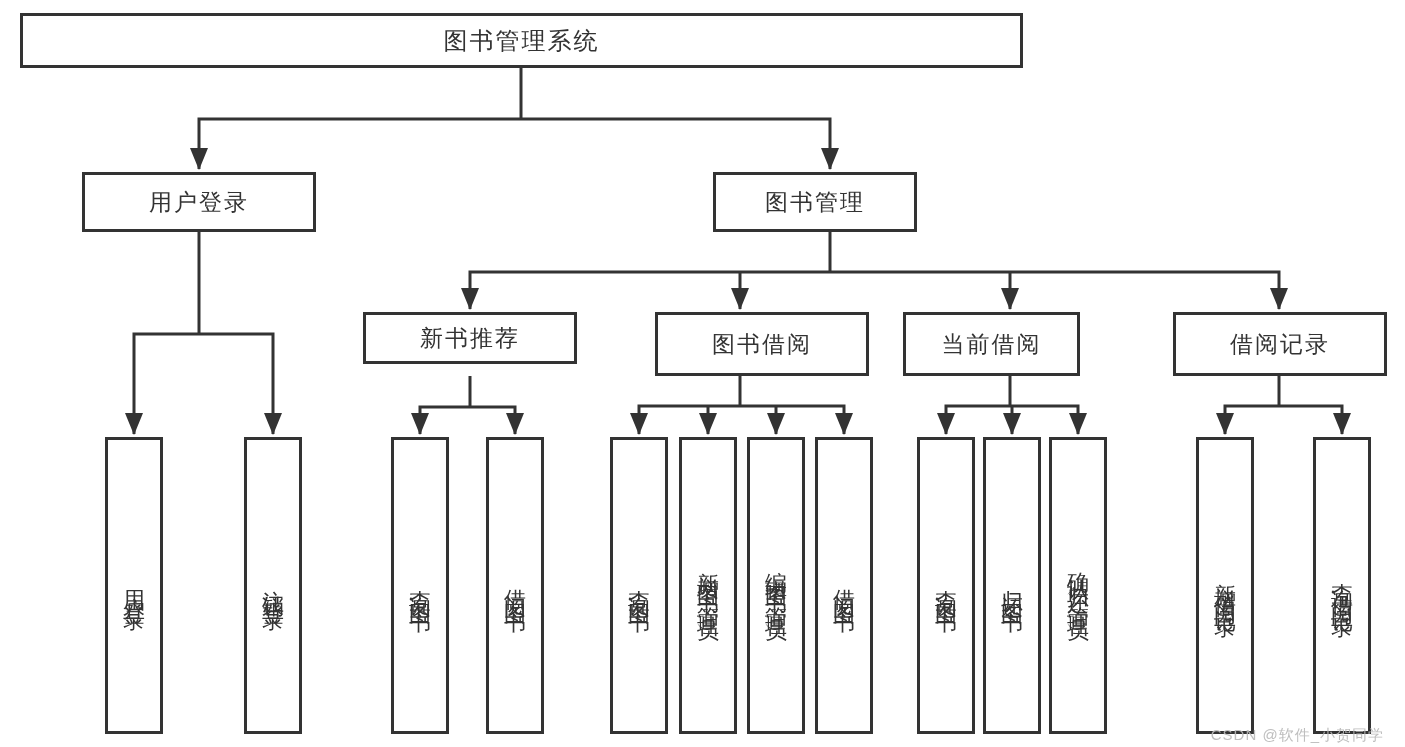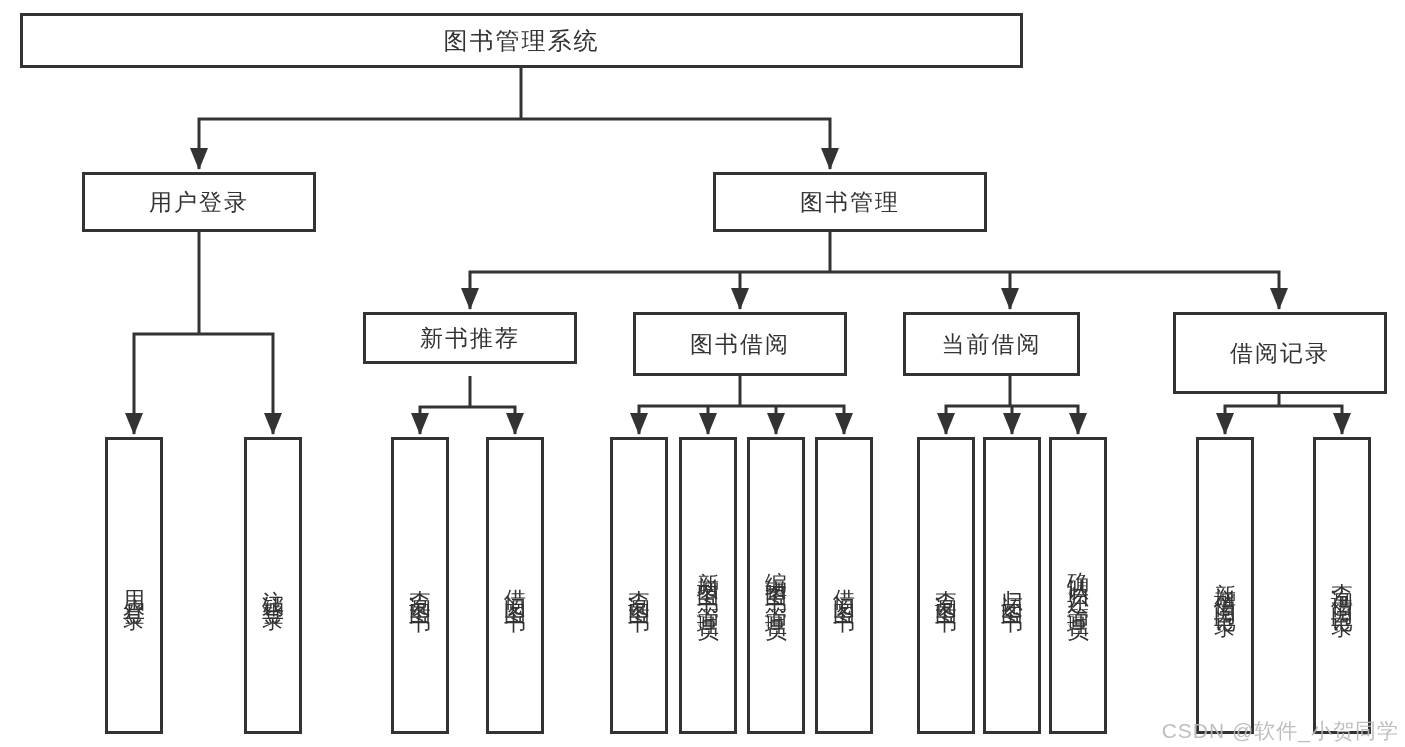--- a/index.html
+++ b/index.html
@@ -51,23 +51,23 @@
     writing-mode: vertical-rl;
     text-orientation: mixed;
   }
   .leaf span {
     font-size: 22px;
     letter-spacing: 7px;
     line-height: 1;
   }
   .watermark {
     position: absolute;
-    right: 6px;
+    right: 21px;
     bottom: 2px;
-    font-size: 21px;
+    font-size: 15px;
     color: rgba(185, 185, 185, 0.92);
     letter-spacing: 1px;
     z-index: 10;
     white-space: nowrap;
   }
 </style>
 </head>
 <body>
 
 <div class="canvas">
@@ -106,34 +106,34 @@
     <path class="cline" d="M1225 434 V406 H1342 V434" marker-start="url(#ah)" marker-end="url(#ah)"></path>
   </svg>
 
   <div class="box rootbox" style="left:20px;top:13px;width:1003px;height:55px">
     <span>图书管理系统</span>
   </div>
 
   <div class="box hbox" style="left:82px;top:172px;width:234px;height:60px">
     <span>用户登录</span>
   </div>
-  <div class="box hbox" style="left:713px;top:172px;width:274px;height:60px">
+  <div class="box hbox" style="left:713px;top:172px;width:204px;height:60px">
     <span>图书管理</span>
   </div>
 
   <div class="box hbox" style="left:363px;top:312px;width:214px;height:52px">
     <span>新书推荐</span>
   </div>
-  <div class="box hbox" style="left:633px;top:312px;width:214px;height:64px">
+  <div class="box hbox" style="left:655px;top:312px;width:214px;height:64px">
     <span>图书借阅</span>
   </div>
   <div class="box hbox" style="left:903px;top:312px;width:177px;height:64px">
     <span>当前借阅</span>
   </div>
-  <div class="box hbox" style="left:1173px;top:312px;width:214px;height:82px">
+  <div class="box hbox" style="left:1173px;top:312px;width:214px;height:64px">
     <span>借阅记录</span>
   </div>
 
   <div class="box leaf" style="left:105px;top:437px;width:58px;height:297px">
     <span>用户登录</span>
   </div>
   <div class="box leaf" style="left:244px;top:437px;width:58px;height:297px">
     <span>注销登录</span>
   </div>
 

